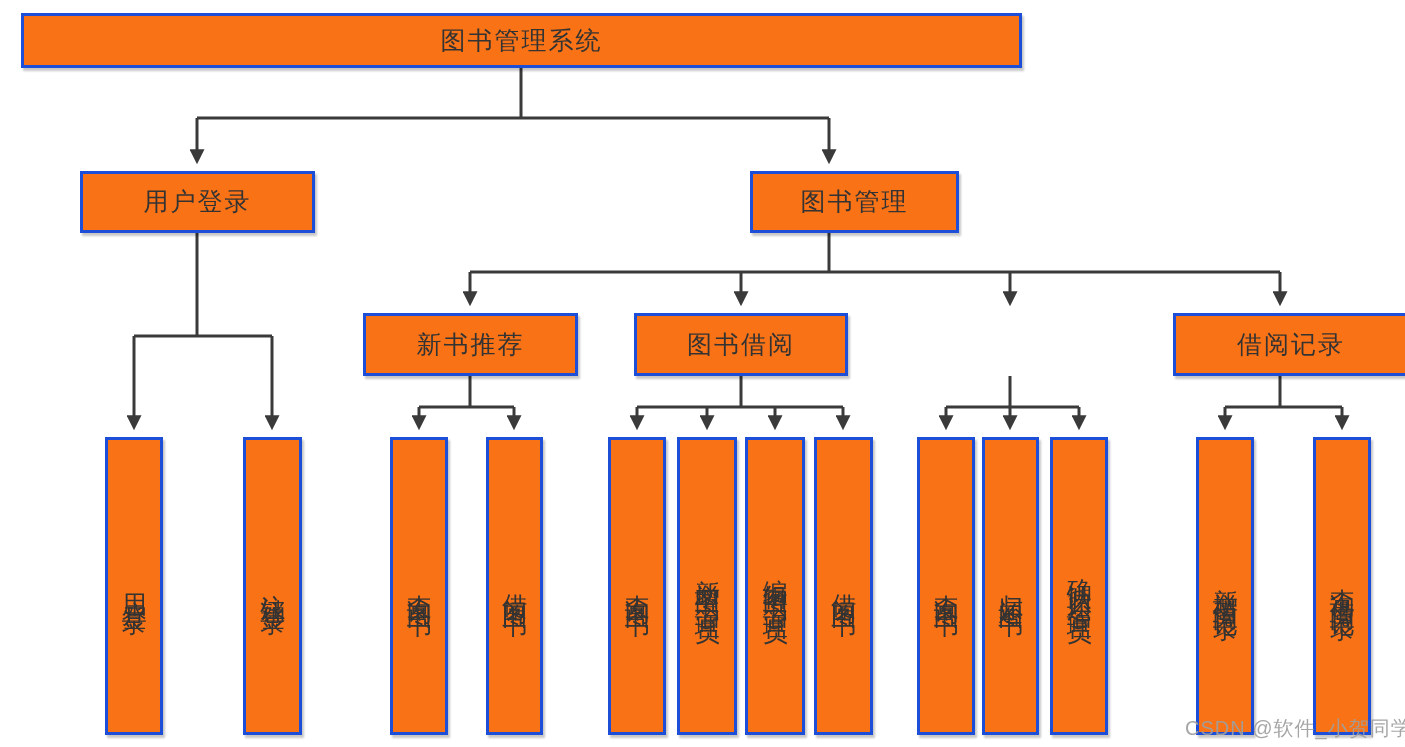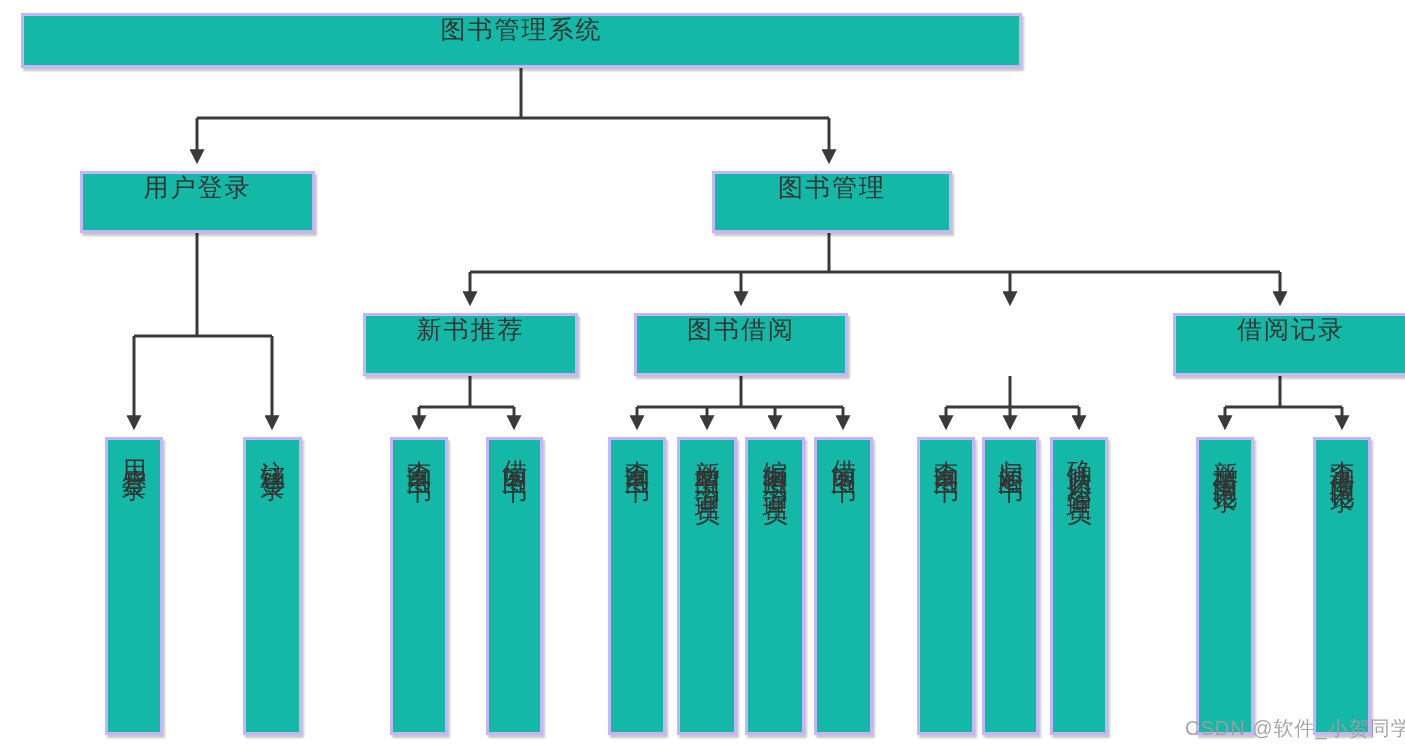--- a/index.html
+++ b/index.html
@@ -17,23 +17,24 @@
   }
   #connectors {
     position: absolute;
     left: 0;
     top: 0;
     z-index: 1;
   }
   .box {
     position: absolute;
     box-sizing: border-box;
-    border: 3px solid #c4b5fd;
-    background: #14b8a6;
+    border: 3px solid #1d4ed8;
+    background: #f97316;
     display: flex;
+    align-items: center;
     justify-content: center;
     box-shadow: 2px 3px 2px rgba(0,0,0,0.22);
     z-index: 2;
   }
   .box .lbl {
     font-size: 25px;
     color: #333333;
     letter-spacing: 2px;
     white-space: nowrap;
     line-height: 1.1;
@@ -105,21 +106,21 @@
     </g>
   </svg>
 
   <div class="box" style="left:21px;top:13px;width:1001px;height:55px">
     <span class="lbl">图书管理系统</span>
   </div>
 
   <div class="box" style="left:80px;top:171px;width:235px;height:62px">
     <span class="lbl">用户登录</span>
   </div>
-  <div class="box" style="left:712px;top:171px;width:240px;height:62px">
+  <div class="box" style="left:750px;top:171px;width:209px;height:62px">
     <span class="lbl">图书管理</span>
   </div>
 
   <div class="box" style="left:363px;top:313px;width:215px;height:63px">
     <span class="lbl">新书推荐</span>
   </div>
   <div class="box" style="left:634px;top:313px;width:214px;height:63px">
     <span class="lbl">图书借阅</span>
   </div>
   <div class="box" style="left:1173px;top:313px;width:236px;height:63px">

